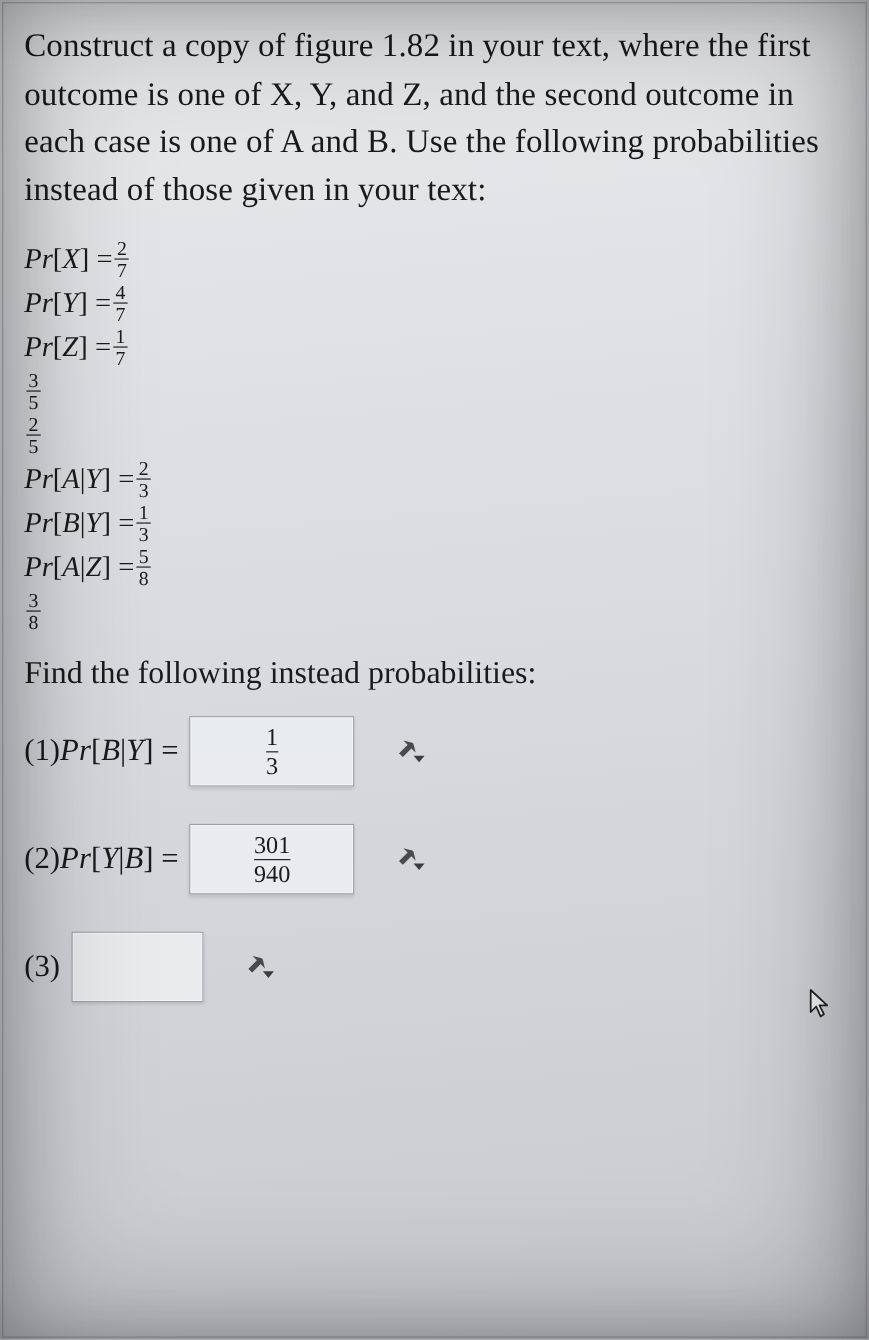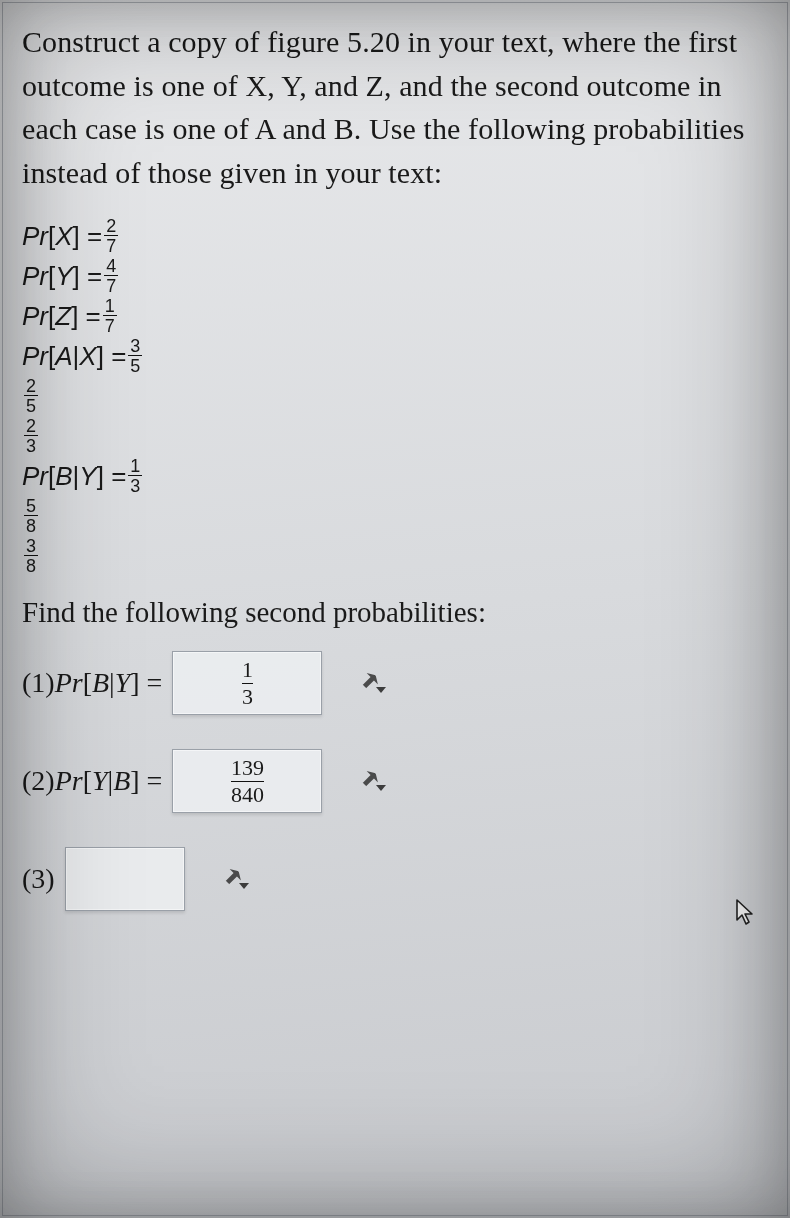--- a/index.html
+++ b/index.html
@@ -33,21 +33,21 @@
   }
 
   .prompt {
     font-size: 30px;
     line-height: 1.45;
     margin-bottom: 22px;
     letter-spacing: 0.1px;
   }
 
   .equations {
-    font-family: Liberation Sans, sans-serif;
+    font-family: Liberation Serif, serif;
     font-style: italic;
     font-size: 26px;
     line-height: 1.55;
     margin-bottom: 20px;
   }
   .eqrow { display: flex; align-items: center; height: 40px; }
   .up { font-style: normal; }
   .frac {
     display: inline-flex;
     flex-direction: column;
@@ -137,21 +137,21 @@
     width: 22px; height: 28px;
     pointer-events: none;
   }
   .cursor svg { width: 100%; height: 100%; }
 </style>
 </head>
 <body>
 
 <div class="frame-border"></div>
 
-<div class="prompt">Construct a copy of figure 5.20 in your text, where the first outcome is one of X, Y, and Z, and the second outcome in each case is one of A and B. Use the following probabilities instead of those given in your text:</div>
+<div class="prompt">Construct a copy of figure 1.82 in your text, where the first outcome is one of X, Y, and Z, and the second outcome in each case is one of A and B. Use the following probabilities instead of those given in your text:</div>
 
 <div class="equations">
   <div class="eqrow">
     <span>Pr<span class="up">[</span>X<span class="up">] = </span></span>
     <span class="frac">
         <span class="n">2</span>
         <span class="d">7</span>
       </span>
   </div>
   <div class="eqrow">
@@ -162,60 +162,61 @@
       </span>
   </div>
   <div class="eqrow">
     <span>Pr<span class="up">[</span>Z<span class="up">] = </span></span>
     <span class="frac">
         <span class="n">1</span>
         <span class="d">7</span>
       </span>
   </div>
   <div class="eqrow">
-    <span>Pr<span class="up">[</span>A<span class="up">|</span>X<span class="up">] = </span></span>
     <span class="frac">
         <span class="n">3</span>
         <span class="d">5</span>
       </span>
   </div>
   <div class="eqrow">
     <span class="frac">
         <span class="n">2</span>
         <span class="d">5</span>
       </span>
   </div>
   <div class="eqrow">
+    <span>Pr<span class="up">[</span>A<span class="up">|</span>Y<span class="up">] = </span></span>
     <span class="frac">
         <span class="n">2</span>
         <span class="d">3</span>
       </span>
   </div>
   <div class="eqrow">
     <span>Pr<span class="up">[</span>B<span class="up">|</span>Y<span class="up">] = </span></span>
     <span class="frac">
         <span class="n">1</span>
         <span class="d">3</span>
       </span>
   </div>
   <div class="eqrow">
+    <span>Pr<span class="up">[</span>A<span class="up">|</span>Z<span class="up">] = </span></span>
     <span class="frac">
         <span class="n">5</span>
         <span class="d">8</span>
       </span>
   </div>
   <div class="eqrow">
     <span class="frac">
         <span class="n">3</span>
         <span class="d">8</span>
       </span>
   </div>
 </div>
 
-<div class="find">Find the following second probabilities:</div>
+<div class="find">Find the following instead probabilities:</div>
 
 <div class="qrow">
   <span class="qlabel">(1) </span>
   <span class="qmath">Pr<span class="up">[</span>B<span class="up">|</span>Y<span class="up">] = </span></span>
   <span class="answer-box">
     <span class="bfrac">
       <span class="n">1</span>
       <span class="d">3</span>
     </span>
   </span>
@@ -223,22 +224,22 @@
     <span class="pencil"></span>
       <span class="caret"></span>
   </span>
 </div>
 
 <div class="qrow">
   <span class="qlabel">(2) </span>
   <span class="qmath">Pr<span class="up">[</span>Y<span class="up">|</span>B<span class="up">] = </span></span>
   <span class="answer-box">
     <span class="bfrac">
-      <span class="n">139</span>
-      <span class="d">840</span>
+      <span class="n">301</span>
+      <span class="d">940</span>
     </span>
   </span>
   <span class="status-icon">
     <span class="pencil"></span>
       <span class="caret"></span>
   </span>
 </div>
 
 <div class="qrow" style="margin-bottom:10px;">
   <span class="qlabel">(3) </span>

